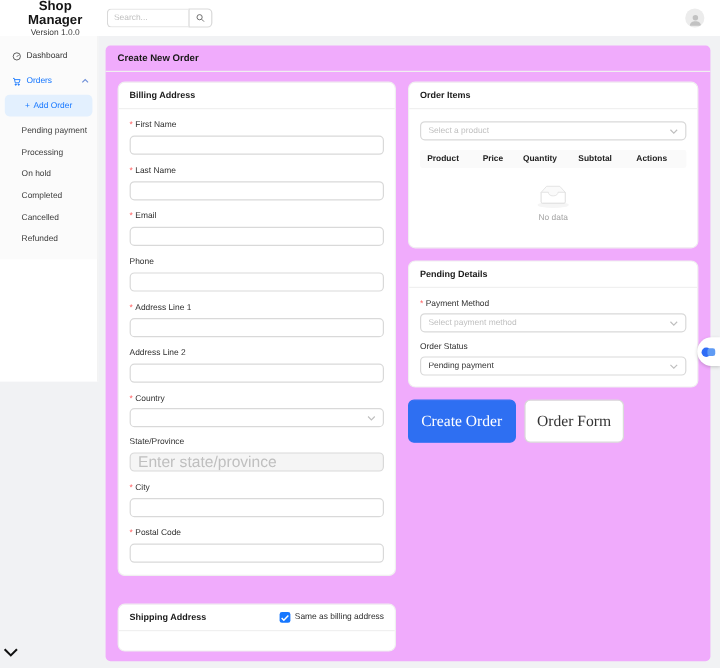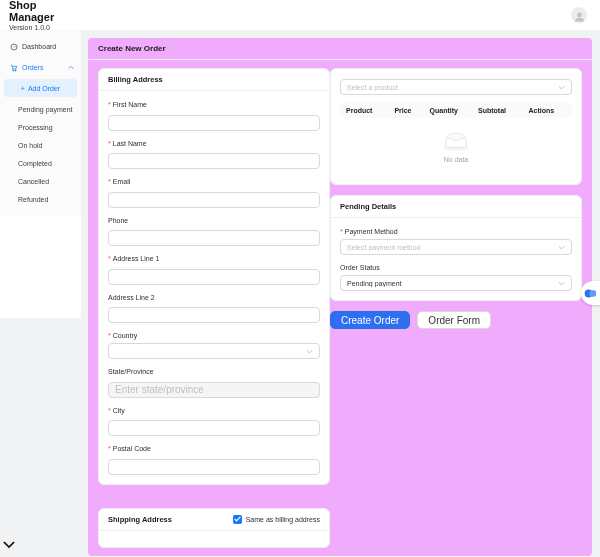--- a/index.html
+++ b/index.html
@@ -5,89 +5,100 @@
   * { margin:0; padding:0; box-sizing:border-box; }
   html,body { width:600px; height:557px; }
   body {
     position:relative; overflow:hidden;
     background:#f1f2f4;
     font-family:"Liberation Sans", sans-serif;
     color:#333;
   }
   
   .topbar { position:absolute; top:0; left:0; width:600px; height:30px; background:#fff; display:flex; align-items:center; z-index:3; }
-  .brand { padding-left:9px; width:83px; }
+  .brand { padding-left:9px; width:83px;text-align:center; }
   .brand-title { font-size:11px; font-weight:bold; color:#151515; line-height:12px; }
   .brand-version { font-size:7px; color:#3a3a3a; margin-top:1px; }
   .search-wrap { margin-left:6px; display:flex; align-items:stretch; height:16px; }
   .search-input { width:68px; height:16px; border:1px solid #d9d9d9; border-right:none; border-radius:4px 0 0 4px; padding:0 5px; font-size:7px; color:#333; outline:none; font-family:inherit; }
   .search-input::placeholder { color:#bfbfbf; }
   .search-btn { width:20px; height:16px; border:1px solid #d9d9d9; border-radius:0 4px 4px 0; background:#fff; display:flex; align-items:center; justify-content:center; cursor:pointer; }
   .avatar { margin-left:auto; margin-right:13px; width:16px; height:16px; border-radius:50%; background:#ececec; display:flex; align-items:flex-end; justify-content:center; overflow:hidden; }
   
   .sidebar { position:absolute; top:30px; left:0; width:82px; height:288px; background:#fff; border-right:1px solid #f0f0f0; z-index:2; }
   .menu { background:#fbfbfb; padding:6px 0 8px; }
   .mi { display:flex; align-items:center; gap:4px; height:21px; padding:0 7px 0 10px; font-size:7px; color:#383838; cursor:pointer; }
   .mi .micon { width:8px; height:8px; flex:0 0 auto; }
   .mi-orders { color:#1677ff; }
   .mi-orders .chev-up { margin-left:auto; width:6px; height:5px; }
   .mi-add { margin:1px 4px 3px; height:18px; border-radius:4px; background:#e3f0fe; color:#1677ff; display:flex; align-items:center; justify-content:center; gap:3px; font-size:7px; cursor:pointer; }
   .mi-sub { display:flex; align-items:center; height:18px; padding-left:18px; font-size:7px; color:#3d3d3d; cursor:pointer; }
   
   .container { position:absolute; left:88px; top:38px; width:504px; background:#f0abfc; border-radius:4px; padding-bottom:8px; z-index:1; }
   .page-title-bar { height:22px; display:flex; align-items:center; padding:0 10px; border-bottom:1px solid #f0f0f0; }
   .page-title { font-size:8px; font-weight:bold; color:#1a1a1a; }
-  .cols { display:flex; gap:0; padding:8px 10px 0; }
+  .cols { display:flex; gap:10px; padding:8px 10px 0; }
   .col-left { width:232px; flex:0 0 auto; }
   .col-right { flex:1; }
   .card { border:1px solid #f0f0f0; border-radius:6px; background:#fff; }
   .card-head { padding:6px 9px; border-bottom:1px solid #f0f0f0; font-size:7.5px; font-weight:bold; color:#1a1a1a; display:flex; align-items:center; justify-content:space-between; }
   .card-body { padding:10px 9px 9px; }
   
   .field { margin-bottom:9px; }
   .field:last-child { margin-bottom:0; }
   .flabel { font-size:7px; color:#2e2e2e; margin-bottom:4px; }
   .req { color:#ff4d4f; margin-right:2px; }
-  .tinput { width:100%; height:16px; border:1px solid #d9d9d9; border-radius:4px; padding:0 6px; font-size:10px; color:#333; outline:none; font-family:inherit; background:#fff; }
+  .tinput { width:100%; height:16px; border:1px solid #d9d9d9; border-radius:4px; padding:0 6px; font-size:13px; color:#333; outline:none; font-family:inherit; background:#fff; }
   .tinput::placeholder { color:#bfbfbf; }
   .tinput:disabled { background:#f5f5f5; color:#bfbfbf; cursor:not-allowed; }
   .selectbox { width:100%; height:16px; border:1px solid #d9d9d9; border-radius:4px; padding:0 6px; display:flex; align-items:center; background:#fff; cursor:pointer; }
   .sel-text { flex:1; font-size:7px; color:#333; white-space:nowrap; overflow:hidden; }
   .sel-placeholder { color:#bfbfbf; }
   .chev { width:7px; height:5px; flex:0 0 auto; }
   
   .cb-wrap { display:flex; align-items:center; gap:4px; font-weight:normal; cursor:pointer; }
   .checkbox { width:9px; height:9px; border-radius:2px; background:#1677ff; display:flex; align-items:center; justify-content:center; }
   .cb-label { font-size:7px; color:#2e2e2e; }
   
   .prod-select { margin-bottom:8px; }
   .thead { display:flex; background:#fafafa; border-radius:2px; padding:4px 6px; }
   .th { font-size:7px; font-weight:bold; color:#222; }
   .th-product { width:22%; } .th-price { width:16%; } .th-qty { width:22%; } .th-sub { width:23%; } .th-act { width:17%; }
   .empty { padding:13px 0 12px; display:flex; flex-direction:column; align-items:center; }
   .empty-text { font-size:7px; color:#a3a3a3; margin-top:4px; }
   
   .btn-row { margin-top:10px; display:flex; gap:7px; }
-  .btn { height:18px; border-radius:5px; font-size:10px; padding:0 10px; cursor:pointer; font-family:Liberation Sans, sans-serif; }
+  .btn { height:36px; border-radius:5px; font-size:13px; padding:0 10px; cursor:pointer; font-family:Liberation Serif, serif; }
   .btn-primary { background:#2e6ff2; border:1px solid #2e6ff2; color:#fff; }
   .btn-default { background:#fff; border:1px solid #d9d9d9; color:#333; }
   
   .footer { position:absolute; left:83px; right:0; top:530px; text-align:center; font-size:7px; color:#444; }
   .footer a { color:#1677ff; text-decoration:none; }
   
   .float-widget { position:absolute; right:0; top:281px; width:19px; height:24px; background:#fff; border-radius:12px 0 0 12px; box-shadow:0 1px 3px rgba(0,0,0,.18); display:flex; align-items:center; justify-content:center; cursor:pointer; z-index:5; }
   .corner-chevron { position:absolute; left:3px; bottom:4px; z-index:5; cursor:pointer; }
 </style>
 </head>
 <body>
 
 <div class="topbar">
   <div class="brand">
     <div class="brand-title">Shop Manager</div>
     <div class="brand-version">Version 1.0.0</div>
+  </div>
+  <div class="search-wrap">
+    <input class="search-input" placeholder="Search..." style="">
+    <button class="search-btn">
+      <span style="display:flex;">
+        <svg width="8" height="8" viewBox="0 0 24 24" fill="none" stroke="#6b6b6b" stroke-width="2.4">
+            <circle cx="10" cy="10" r="6.5"></circle>
+            <path d="M15 15 L21 21"></path>
+          </svg>
+      </span>
+    </button>
   </div>
   <div class="avatar">
     <span style="display:flex;">
       <svg width="13" height="13" viewBox="0 0 24 24" fill="#c2c2c2">
           <circle cx="12" cy="9" r="4.2"></circle>
           <path d="M3.5 21c0-4.4 4-6.6 8.5-6.6s8.5 2.2 8.5 6.6z"></path>
         </svg>
     </span>
   </div>
 </div>
@@ -217,20 +228,23 @@
             </span>
             <span class="cb-label">Same as billing address</span>
           </span>
         </div>
         <div class="card-body" style="height:16px; padding:0;"></div>
       </div>
     </div>
 
     <div class="col-right">
       <div class="card">
+        <div class="card-head">
+          <span>Order Items</span>
+        </div>
         <div class="card-body">
           <div class="selectbox prod-select">
             <span class="sel-text sel-placeholder">Select a product</span>
             <span class="chev" style="display:flex;">
               <svg width="7" height="5" viewBox="0 0 10 6" fill="none" stroke="#bfbfbf" stroke-width="1.4">
                   <path d="M1 1 L5 5 L9 1"></path>
                 </svg>
             </span>
           </div>
           <div class="thead">

